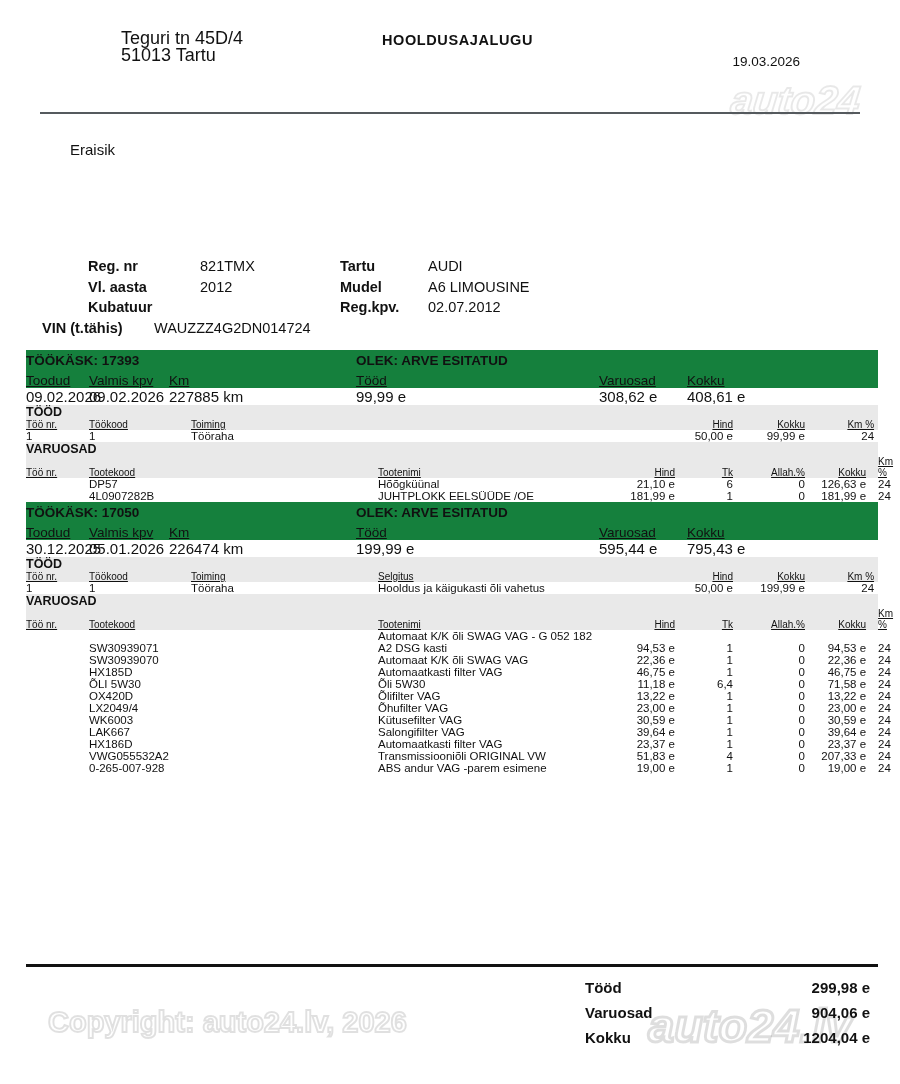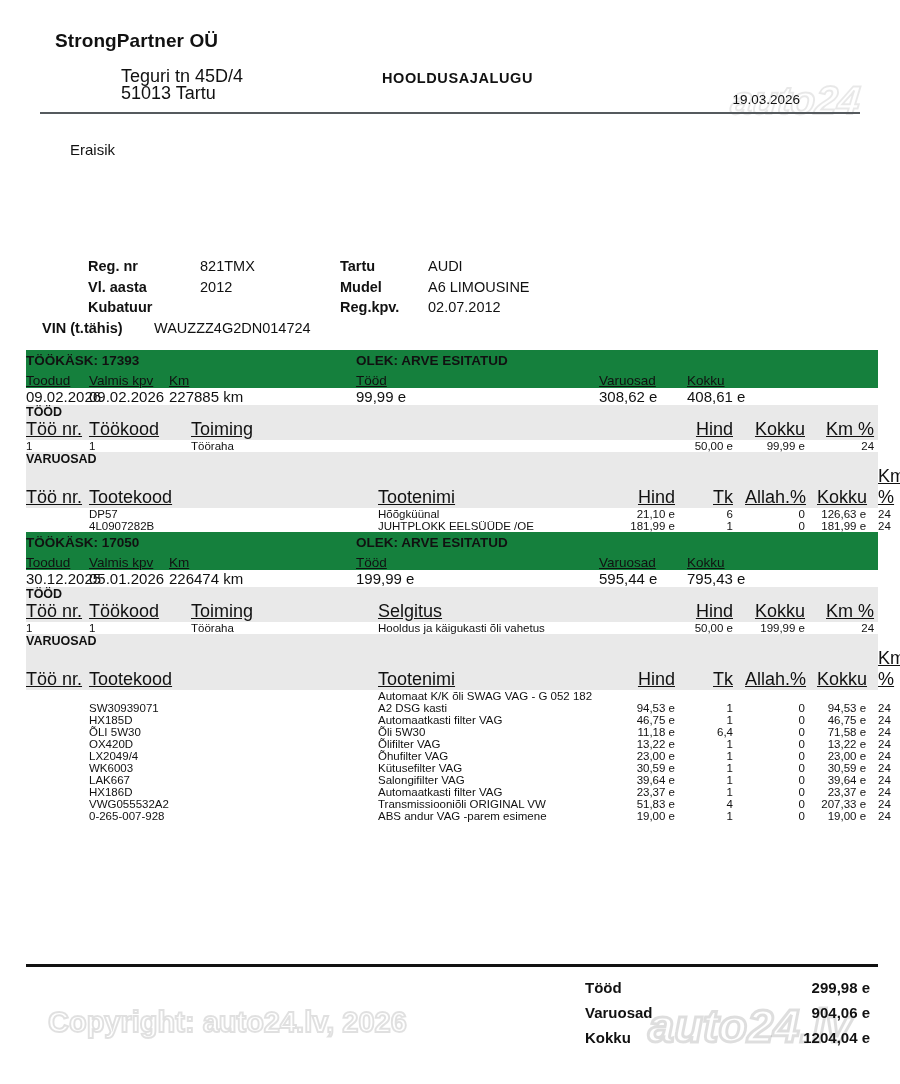--- a/index.html
+++ b/index.html
@@ -156,21 +156,21 @@
     padding: 4px 0 5px 6px;
     height: 16px;
   }
 
   .sec-title-row td {
     font-size: 12.5px;
     font-weight: bold;
     padding: 3px 0 2px 6px;
   }
   .sec-head-row td {
-    font-size: 18px;
+    font-size: 10px;
     padding: 1px 0 3px 6px;
   }
   .sec-head-row td span.u { text-decoration: underline; }
   .item-row td {
     font-size: 11.5px;
     padding: 3px 0 3px 6px;
   }
 
   .ta-r { text-align: right; padding-right: 12px !important; }
   .ta-r0 { text-align: right; padding-right: 4px !important; }
@@ -204,21 +204,20 @@
   .totals .tval { text-align: right; }
 </style>
 </head>
 <body>
 
 <div id="page">
 
   <div class="wm wm-topright">auto24</div>
 
   <div class="doc-head">
-    <div class="company-name">StrongPartner OÜ</div>
     <div class="head-row">
       <div class="company-addr">
         <div>Teguri tn 45D/4</div>
         <div>51013 Tartu</div>
       </div>
       <div class="doc-title">HOOLDUSAJALUGU</div>
       <div class="doc-date">19.03.2026</div>
     </div>
   </div>
 
@@ -409,20 +408,30 @@
           <td colspan="2"><span>SW30939071</span></td>
           <td class="pad-l-lg"><span>Automaat K/K õli SWAG VAG - G 052 182 A2 DSG kasti</span></td>
           <td class="ta-r"><span>94,53 e</span></td>
           <td class="ta-r"><span>1</span></td>
           <td class="ta-r"><span>0</span></td>
           <td class="ta-r"><span>94,53 e</span></td>
           <td class="ta-r0"><span>24</span></td>
         </tr>
         <tr class="item-row row-white">
           <td><span></span></td>
+          <td colspan="2"><span>SW30939070</span></td>
+          <td class="pad-l-lg"><span>Automaat K/K õli SWAG VAG</span></td>
+          <td class="ta-r"><span>22,36 e</span></td>
+          <td class="ta-r"><span>1</span></td>
+          <td class="ta-r"><span>0</span></td>
+          <td class="ta-r"><span>22,36 e</span></td>
+          <td class="ta-r0"><span>24</span></td>
+        </tr>
+        <tr class="item-row row-white">
+          <td><span></span></td>
           <td colspan="2"><span>HX185D</span></td>
           <td class="pad-l-lg"><span>Automaatkasti filter VAG</span></td>
           <td class="ta-r"><span>46,75 e</span></td>
           <td class="ta-r"><span>1</span></td>
           <td class="ta-r"><span>0</span></td>
           <td class="ta-r"><span>46,75 e</span></td>
           <td class="ta-r0"><span>24</span></td>
         </tr>
         <tr class="item-row row-white">
           <td><span></span></td>

